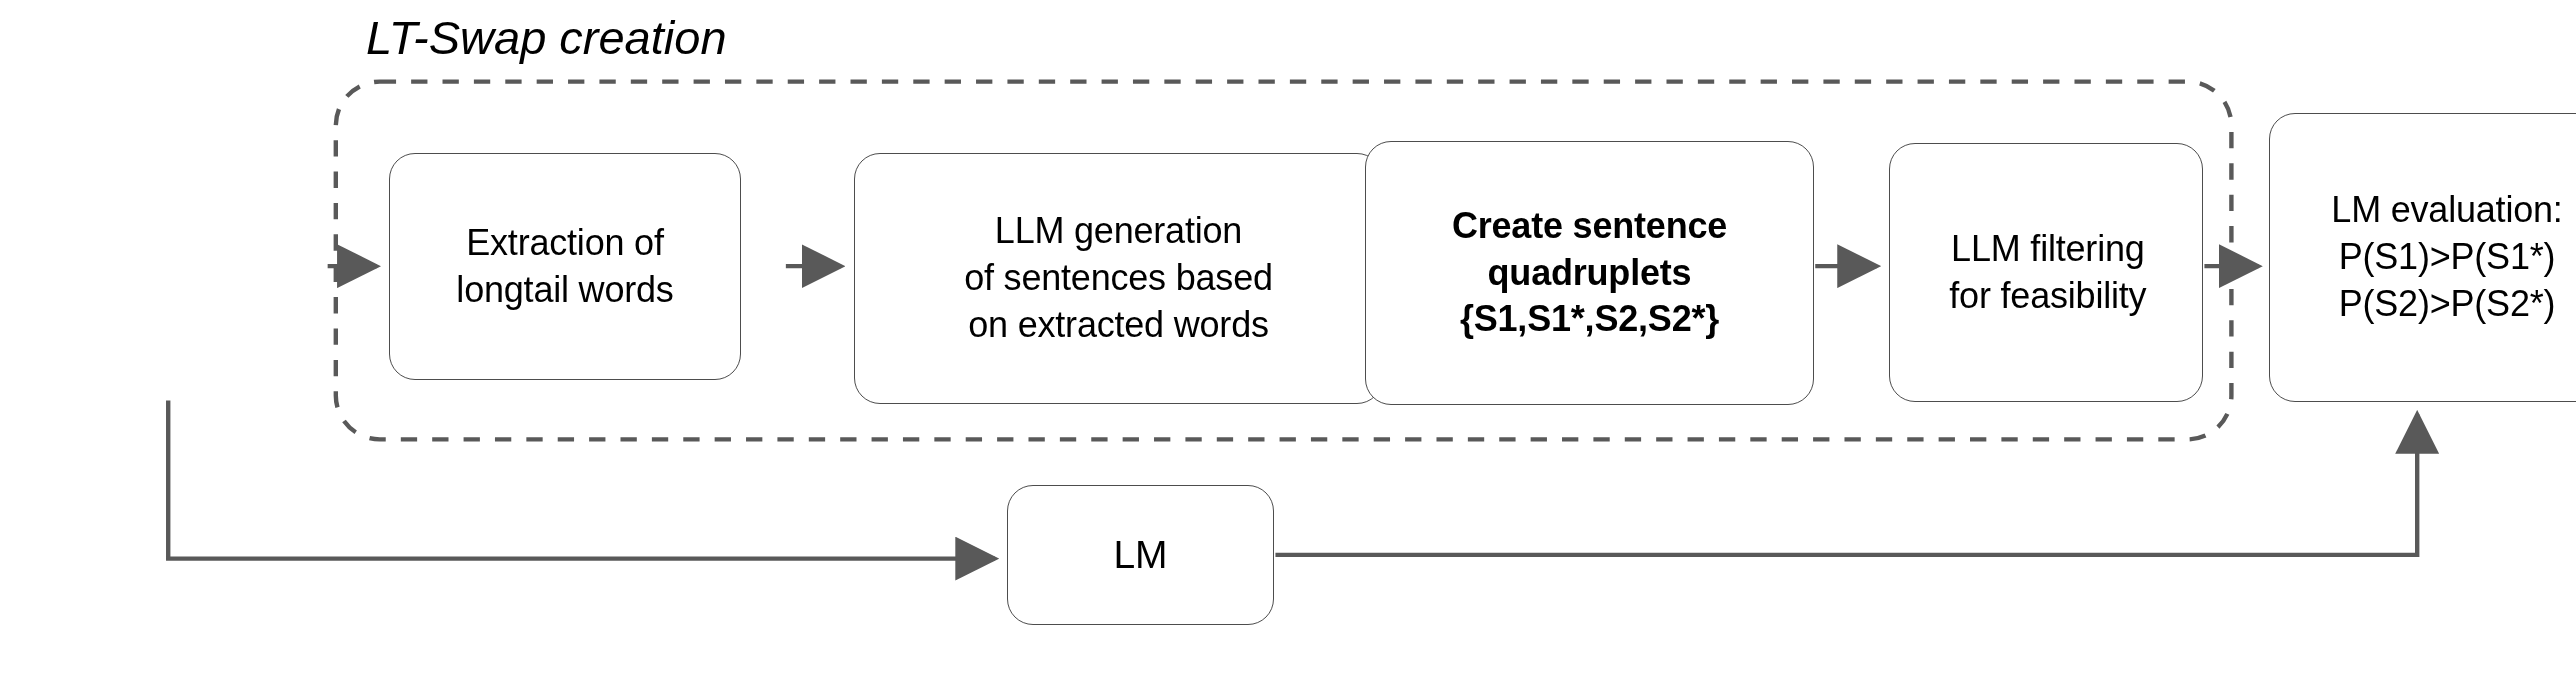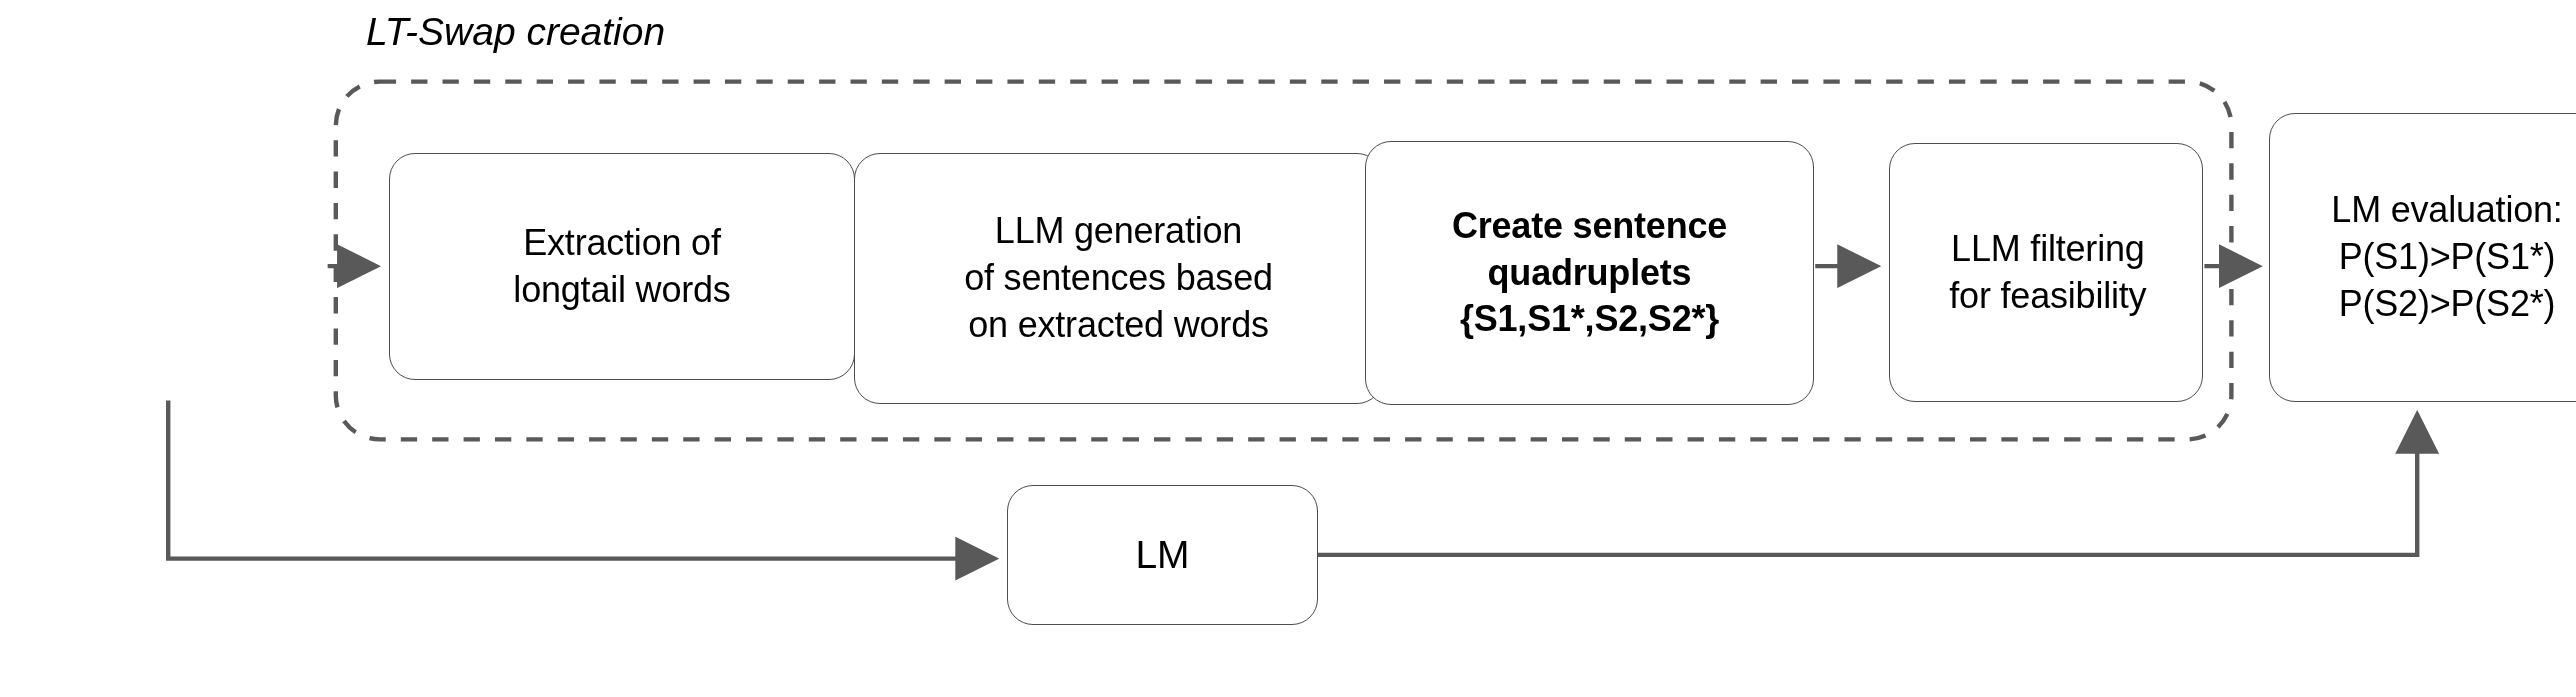--- a/index.html
+++ b/index.html
@@ -39,33 +39,33 @@
     font-size: 36px;
     line-height: 1.30;
     letter-spacing: -0.2px;
     white-space: pre-line;
     padding: 0 6.3px;
   }
   .group-title {
     position: absolute;
     font-family: "Liberation Sans", sans-serif;
     font-style: italic;
-    font-size: 39px;
+    font-size: 47px;
     color: #000000;
     white-space: nowrap;
     letter-spacing: 0px;
   }
   
   #node-pretraining      { left: 9.4px;   top: 130px; width: 317px; height: 271px; }
-  #node-extraction       { left: 389px;  top: 153px; width: 466px; height: 227px; }
+  #node-extraction       { left: 389px;  top: 153px; width: 352px; height: 227px; }
   #node-llm-generation   { left: 854px; top: 141px; width: 529px; height: 251px; margin-top: 12px; }
   #node-quadruplets      { left: 1365px; top: 141px; width: 449px; height: 264px; font-weight: bold; }
   #node-llm-filtering    { left: 1889px; top: 143px; width: 314px; height: 259px; padding-left: 10px; }
   #node-lm-evaluation    { left: 2269px; top: 113px; width: 356px; height: 289px; }
-  #node-lm               { left: 1007px; top: 485px; width: 311px; height: 140px;
+  #node-lm               { left: 1007px; top: 485px; width: 267px; height: 140px;
                            font-size: 39px; }
 </style>
 </head>
 <body>
 
 <div id="canvas">
 
   <svg class="svg-layer" viewBox="0 0 4104 1112" xmlns="http://www.w3.org/2000/svg">
     <defs>
       <marker id="arrowR" markerWidth="10" markerHeight="10" refX="9" refY="5" orient="auto" markerUnits="strokeWidth">

